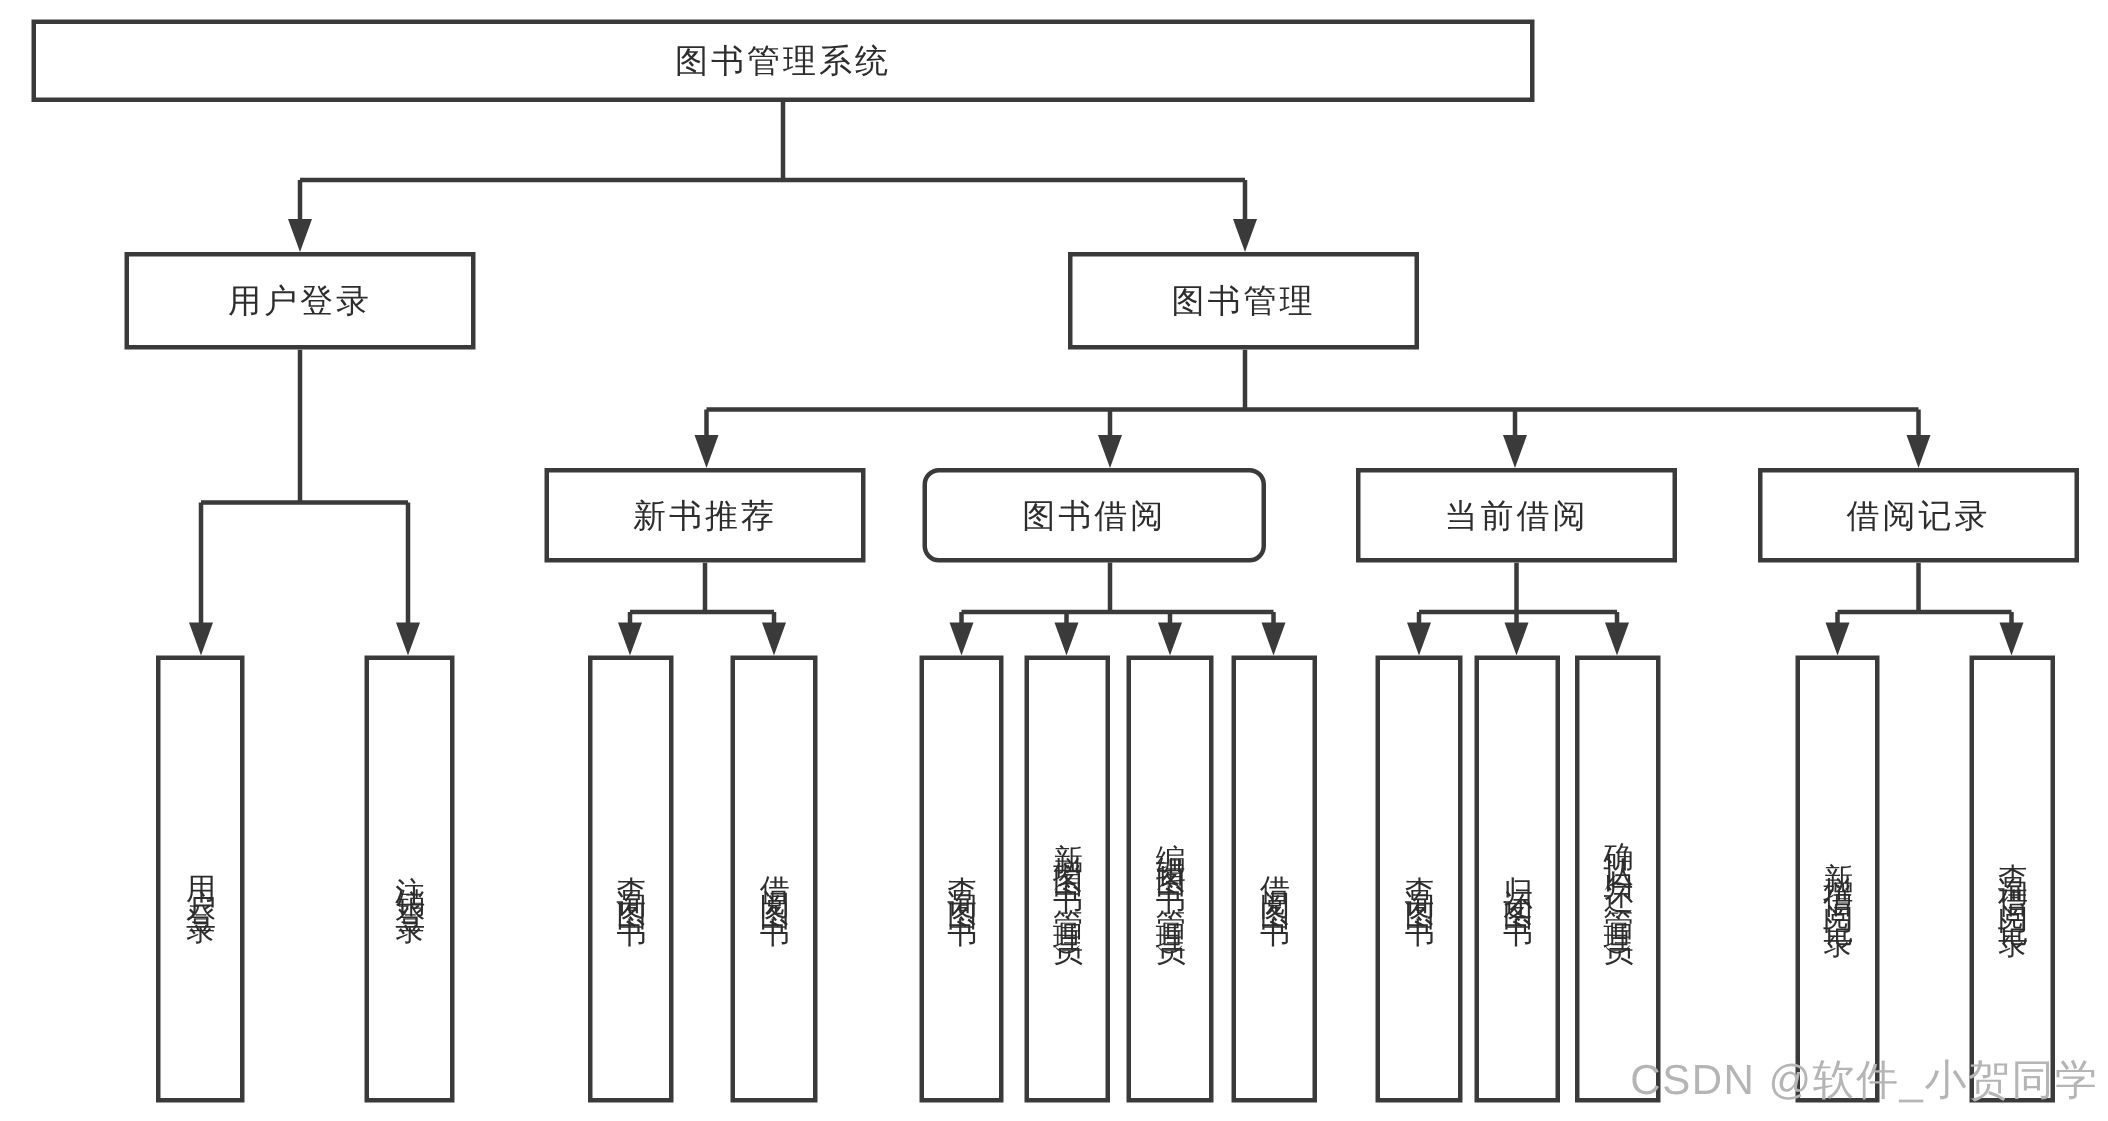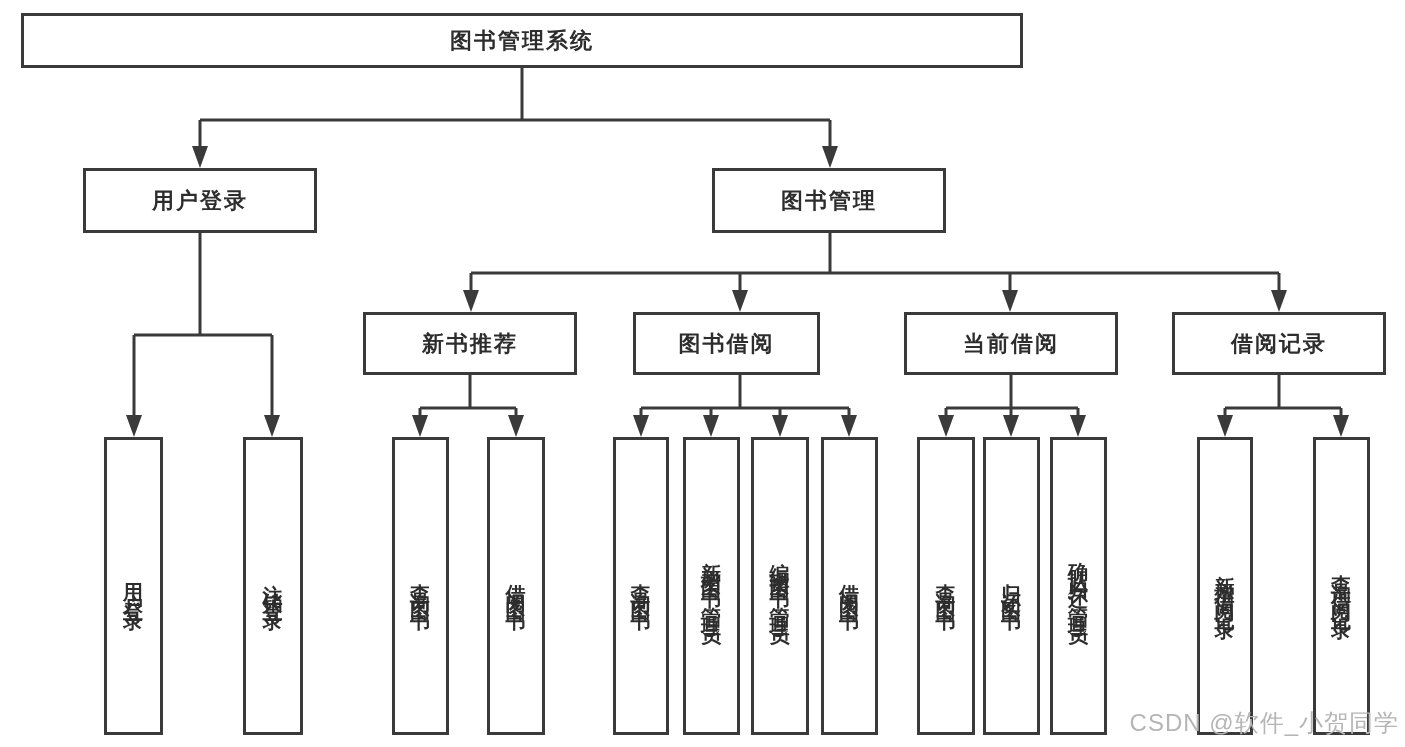--- a/index.html
+++ b/index.html
@@ -32,41 +32,40 @@
   }
   .node {
     position: absolute;
     box-sizing: border-box;
     border: 3px solid #3a3a3a;
     background: #ffffff;
     display: flex;
     align-items: center;
     justify-content: center;
     color: #2d2d2d;
-    font-weight: bold;
   }
   .node.h {
     font-size: 22px;
     letter-spacing: 2px;
   }
   .node.leaf {
     font-size: 20px;
   }
   .node.leaf .vtext {
     writing-mode: vertical-rl;
     text-orientation: mixed;
     letter-spacing: 9px;
     line-height: 1;
     white-space: nowrap;
   }
   .watermark {
     position: absolute;
     right: 6px;
     bottom: 8px;
-    font-size: 24px;
+    font-size: 28px;
     color: #b5b5b5;
     letter-spacing: 1px;
     z-index: 10;
   }
 </style>
 </head>
 <body>
 
 <div class="canvas">
 
@@ -115,21 +114,21 @@
   <div class="node h" style="left:83px; top:168px; width:234px; height:65px;">
     <span>用户登录</span>
   </div>
   <div class="node h" style="left:712px; top:168px; width:234px; height:65px;justify-content:center;">
     <span>图书管理</span>
   </div>
 
   <div class="node h" style="left:363px; top:312px; width:214px; height:63px;">
     <span>新书推荐</span>
   </div>
-  <div class="node h" style="left:633px; top:312px; width:187px; height:63px;">
+  <div class="node h" style="left:615px; top:312px; width:229px; height:63px;border-radius:11px;">
     <span>图书借阅</span>
   </div>
   <div class="node h" style="left:1172px; top:312px; width:214px; height:63px;">
     <span>借阅记录</span>
   </div>
   <div class="node h" style="left:904px; top:312px; width:214px; height:63px;">
     <span>当前借阅</span>
   </div>
 
   <div class="node leaf" style="left:104px; top:437px; width:59px; height:298px;">

